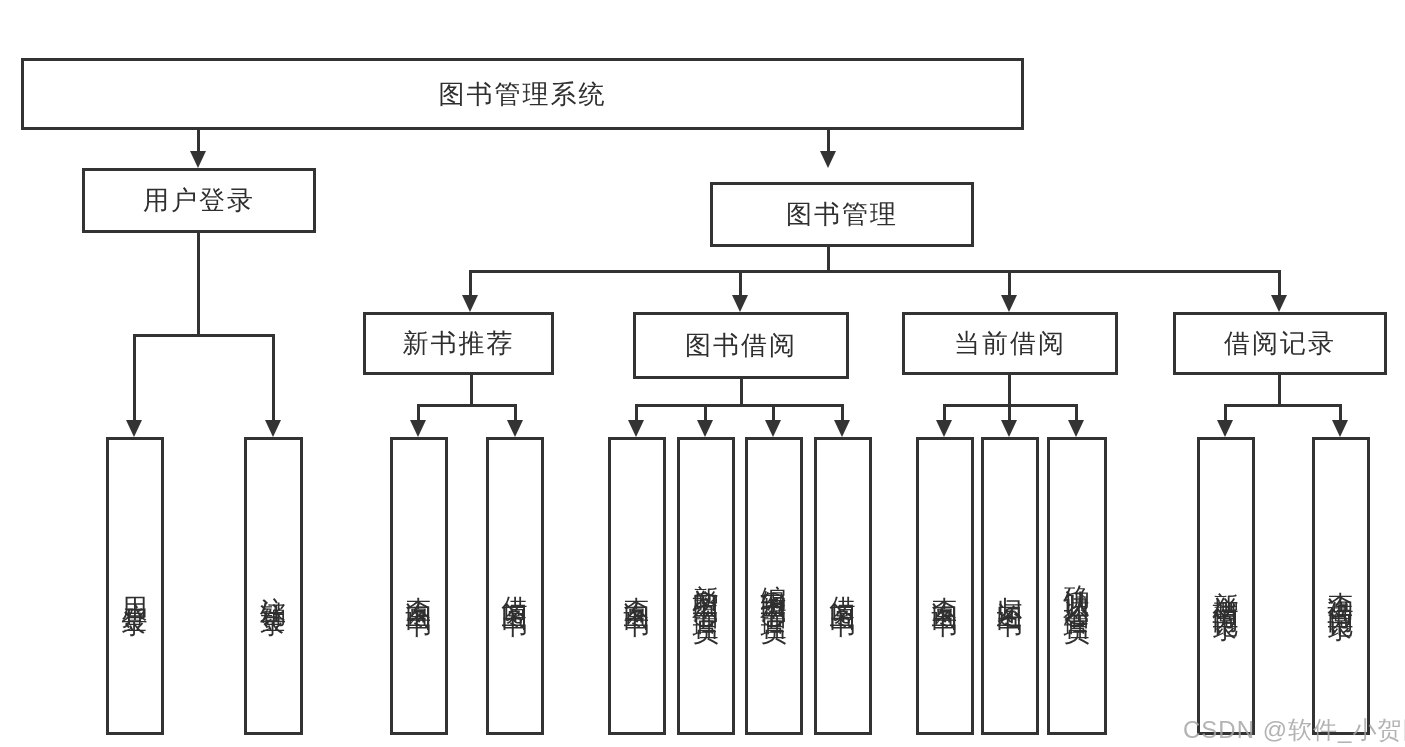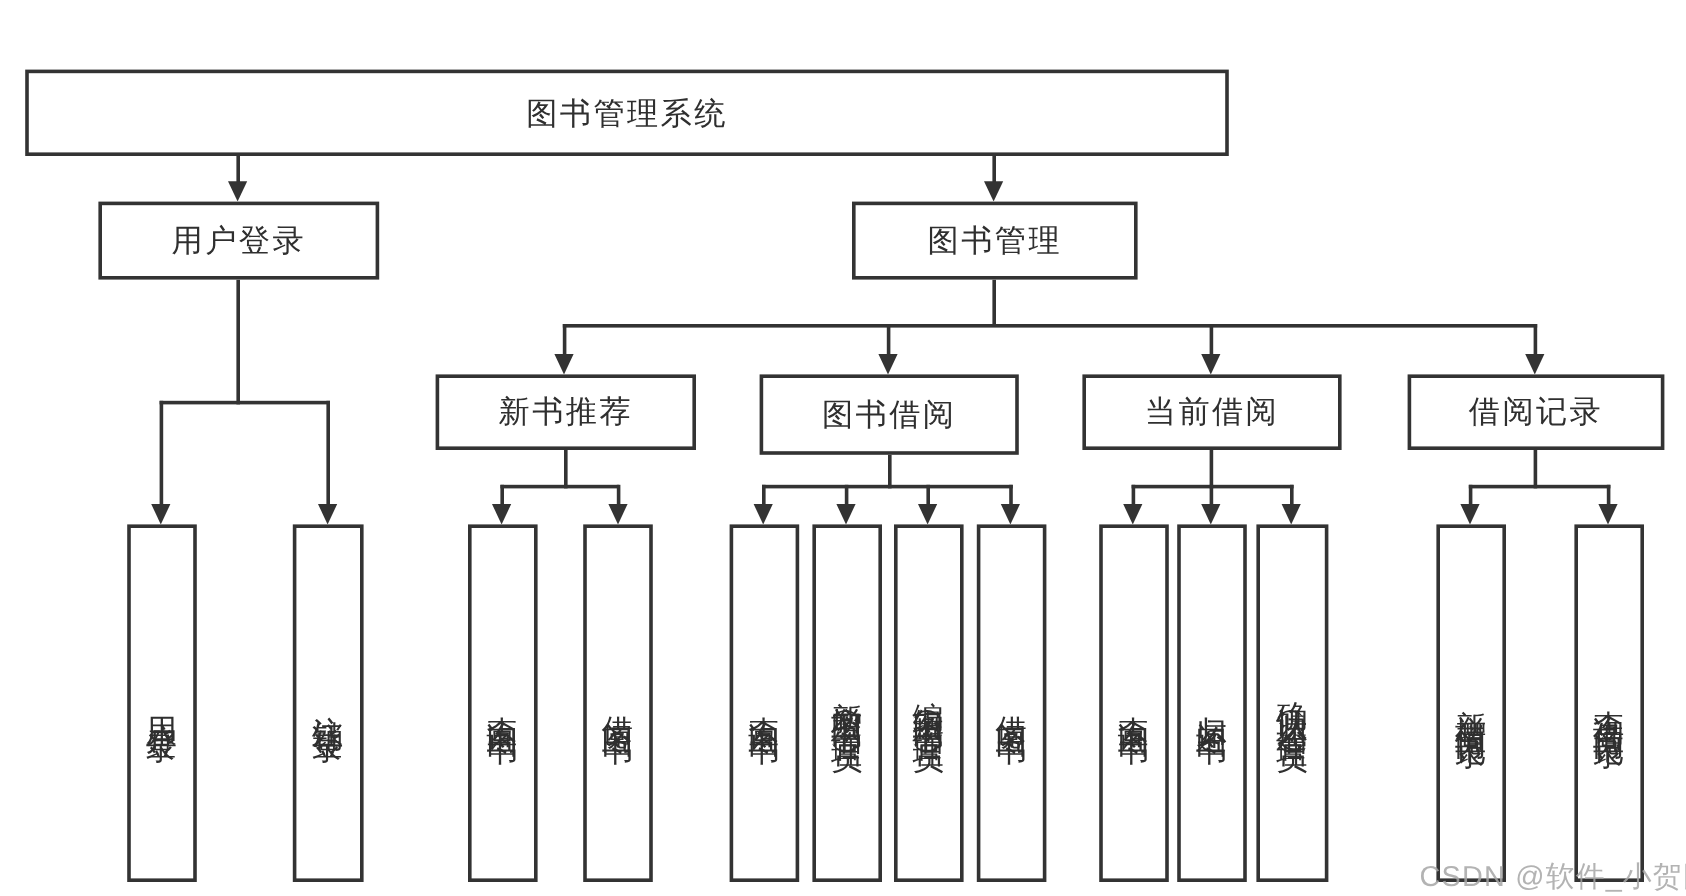--- a/index.html
+++ b/index.html
@@ -84,41 +84,41 @@
   <div class="node" style="left:21px; top:13px; width:1003px; height:72px;margin-top:45px;">图书管理系统</div>
 
   <div class="v" style="left:521px; top:69px; height:51px;"></div>
   <div class="h" style="left:197px; top:118px; width:634px;"></div>
   <div class="v" style="left:197px; top:118px; height:34px;"></div>
   <div class="arrow" style="left:190px; top:151px;"></div>
   <div class="v" style="left:827px; top:118px; height:34px;"></div>
   <div class="arrow" style="left:820px; top:151px;"></div>
 
   <div class="node" style="left:82px; top:168px; width:234px; height:65px;">用户登录</div>
-  <div class="node" style="left:710px; top:168px; width:238px; height:65px;">图书管理</div>
+  <div class="node" style="left:710px; top:182px; width:264px; height:65px;">图书管理</div>
 
   <div class="v" style="left:197px; top:233px; height:104px;"></div>
   <div class="h" style="left:133px; top:334px; width:142px;"></div>
   <div class="v" style="left:133px; top:334px; height:87px;"></div>
   <div class="arrow" style="left:126px; top:420px;"></div>
   <div class="v" style="left:272px; top:334px; height:87px;"></div>
   <div class="arrow" style="left:265px; top:420px;"></div>
 
   <div class="v" style="left:827px; top:233px; height:39px;"></div>
   <div class="h" style="left:469px; top:270px; width:812px;"></div>
   <div class="v" style="left:469px; top:270px; height:26px;"></div>
   <div class="arrow" style="left:462px; top:295px;"></div>
   <div class="v" style="left:739px; top:270px; height:26px;"></div>
   <div class="arrow" style="left:732px; top:295px;"></div>
   <div class="v" style="left:1008px; top:270px; height:26px;"></div>
   <div class="arrow" style="left:1001px; top:295px;"></div>
   <div class="v" style="left:1278px; top:270px; height:26px;"></div>
   <div class="arrow" style="left:1271px; top:295px;"></div>
 
-  <div class="node" style="left:363px; top:312px; width:217px; height:63px;">新书推荐</div>
+  <div class="node" style="left:363px; top:312px; width:191px; height:63px;">新书推荐</div>
   <div class="node" style="left:633px; top:312px; width:216px; height:67px;">图书借阅</div>
   <div class="node" style="left:1173px; top:312px; width:214px; height:63px;">借阅记录</div>
   <div class="node" style="left:902px; top:312px; width:216px; height:63px;">当前借阅</div>
 
   <div class="v" style="left:470px; top:375px; height:32px;"></div>
   <div class="h" style="left:417px; top:404px; width:99px;"></div>
   <div class="v" style="left:417px; top:404px; height:17px;"></div>
   <div class="arrow" style="left:410px; top:420px;"></div>
   <div class="v" style="left:514px; top:404px; height:17px;"></div>
   <div class="arrow" style="left:507px; top:420px;"></div>

